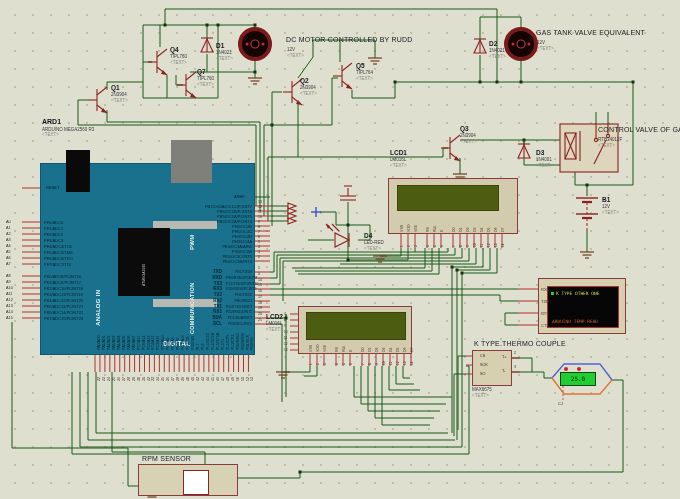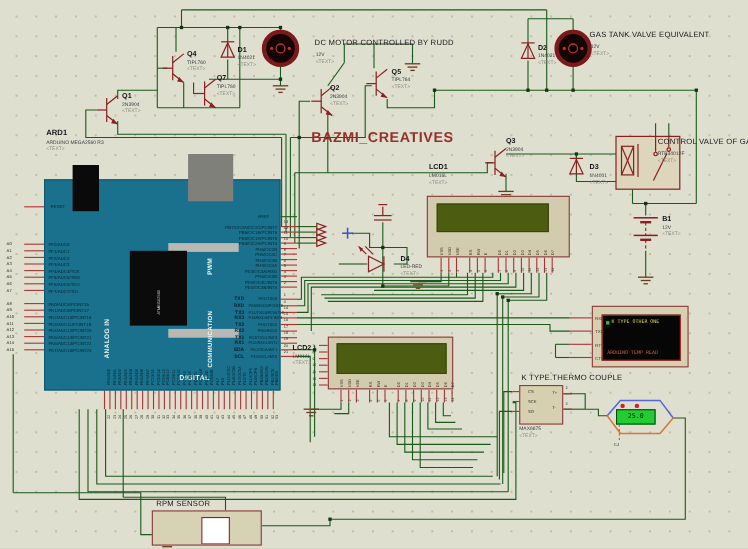--- a/index.html
+++ b/index.html
@@ -458,21 +458,20 @@
   </div>
 
   <span class="tiny" style="left:46px;top:185px;">RESET</span>
   <span class="tiny" style="left:234px;top:194px;">AREF</span>
 
   <span class="sect rot" style="left:95px;top:326px;">ANALOG IN</span>
   <span class="sect rot" style="left:189px;top:250px;">PWM</span>
   <span class="sect rot" style="left:189px;top:334px;font-size:5.5px;">COMMUNICATION</span>
   <span class="sect" style="left:163px;top:340px;font-size:6.5px;">DIGITAL</span>
 
-  <div class="watermark" style="left:283px;top:117px;">BAZMI_CREATIVES</div>
   <div class="title" style="left:286px;top:36px;">DC MOTOR CONTROLLED BY RUDD</div>
   <div class="title" style="left:536px;top:29px;">GAS TANK VALVE EQUIVALENT</div>
   <div class="title" style="left:598px;top:126px;">CONTROL VALVE OF GAS</div>
   <div class="title" style="left:474px;top:340px;">K TYPE.THERMO COUPLE</div>
   <div class="title" style="left:142px;top:455px;">RPM SENSOR</div>
 
   <div class="lbl" style="left:111px;top:84px;">
       <div class="ref">Q1</div>
       <div class="val">2N3904</div>
       <div class="txt">&lt;TEXT&gt;</div>

